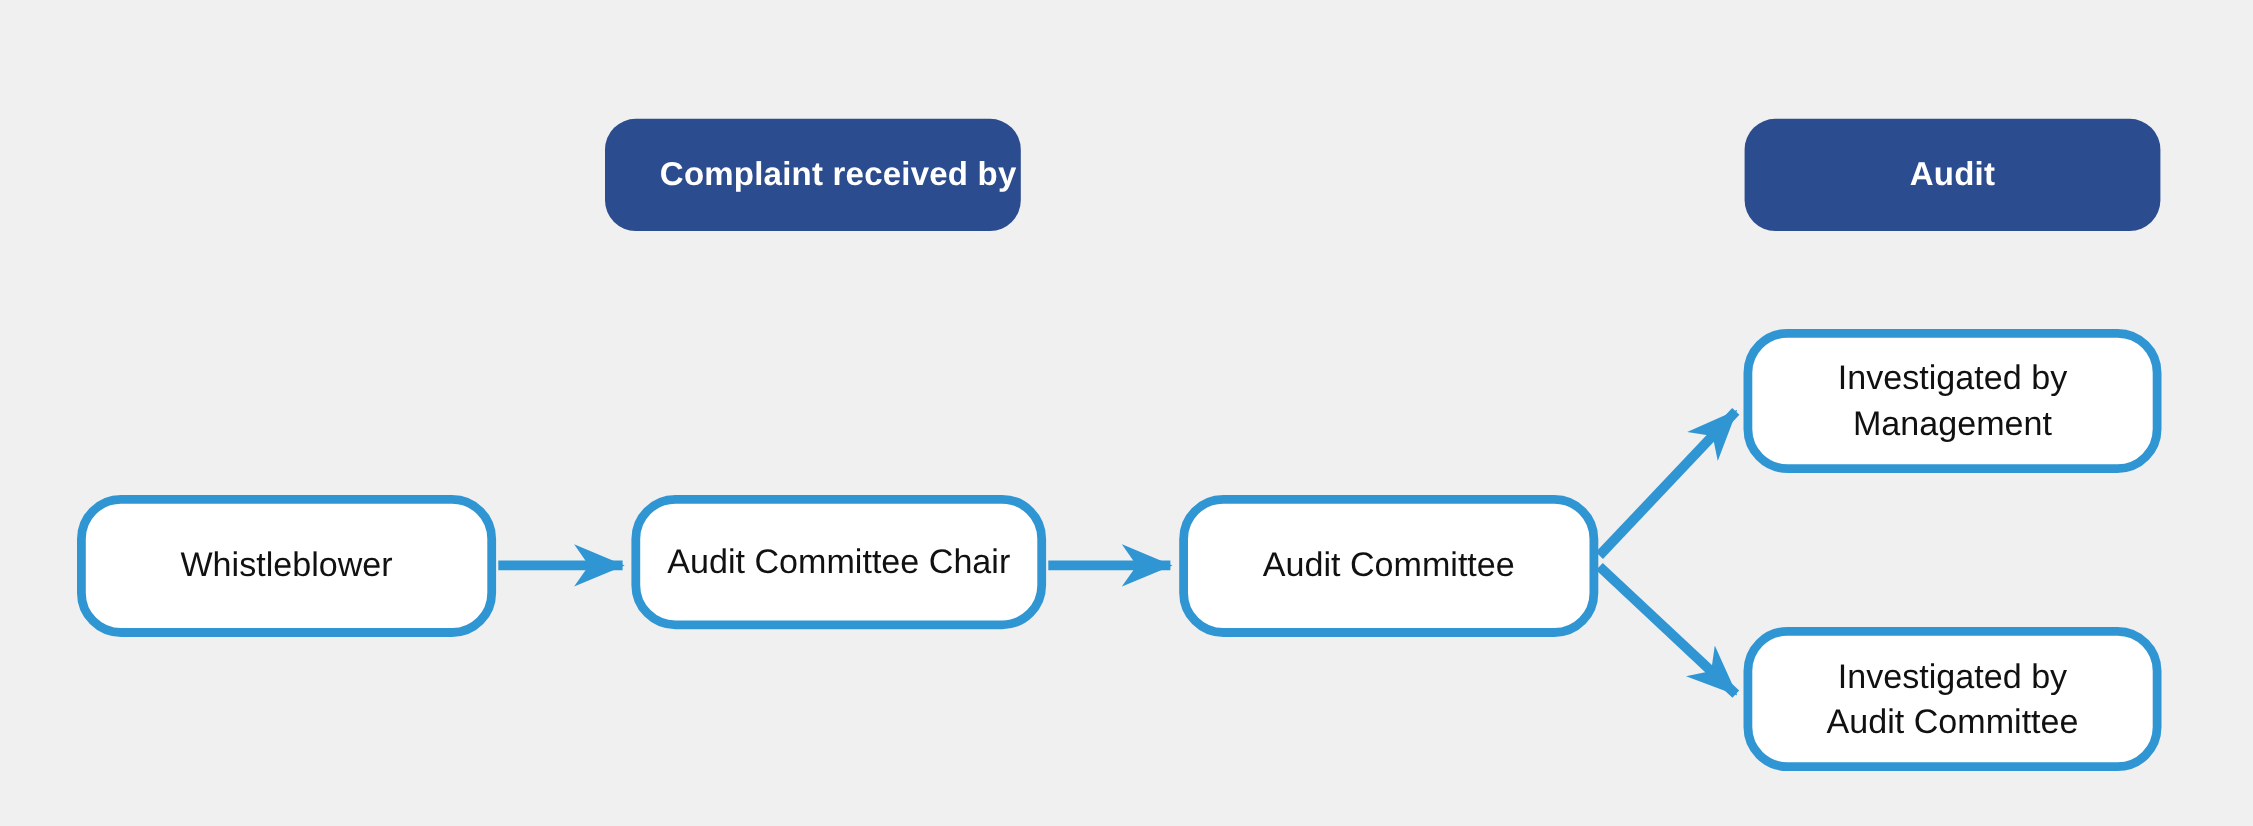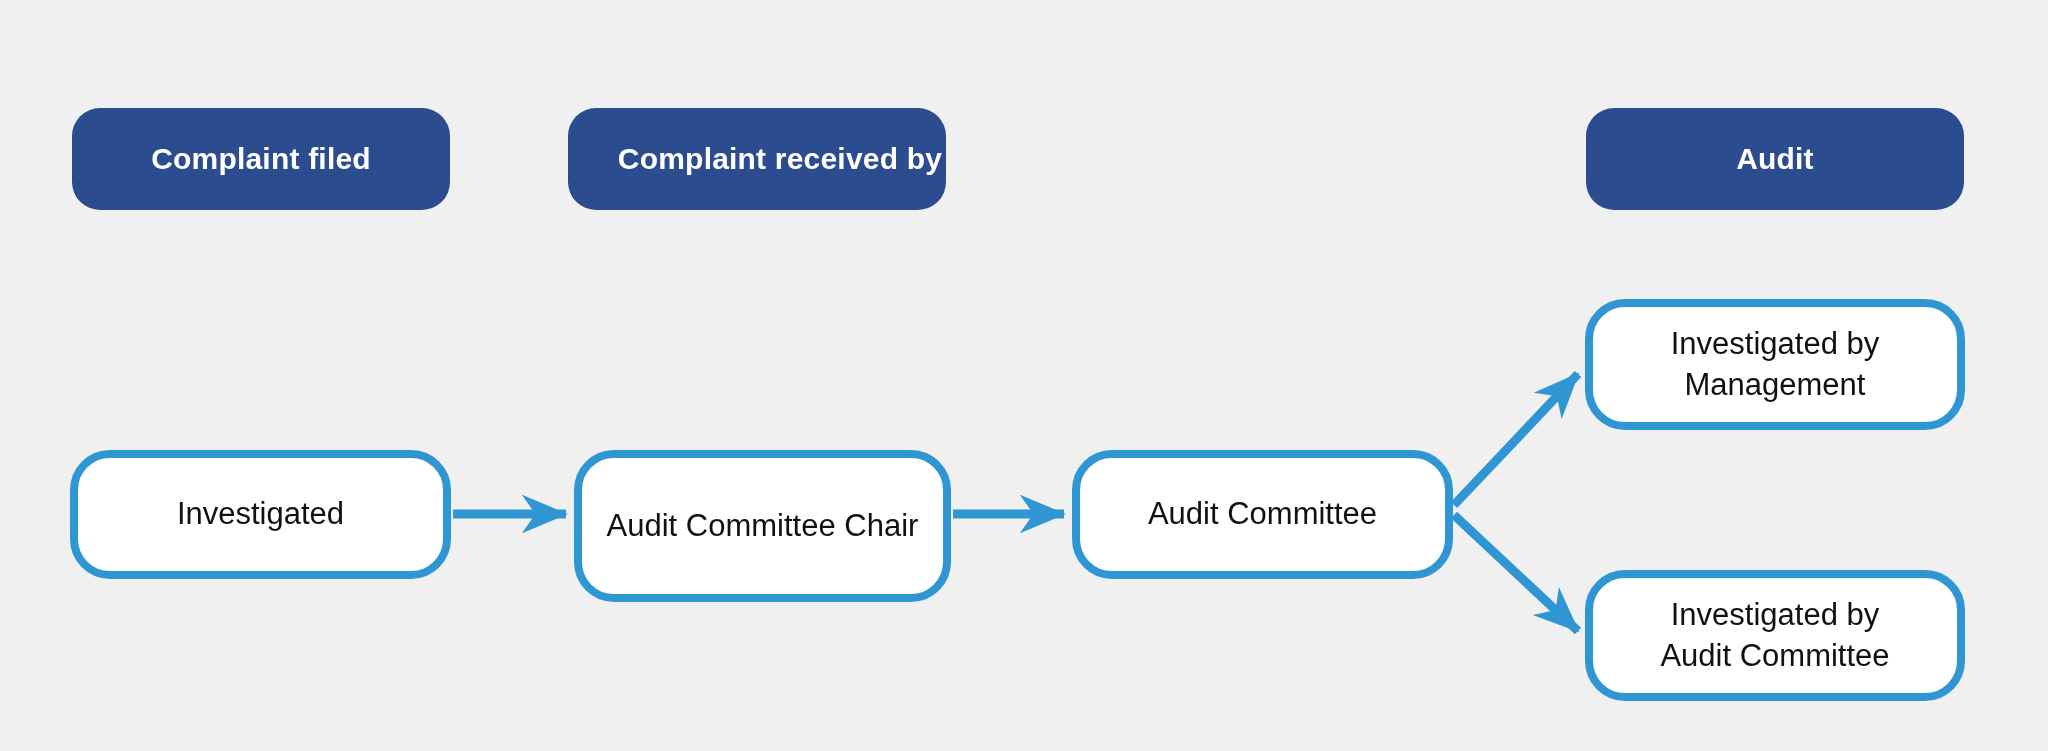--- a/index.html
+++ b/index.html
@@ -37,40 +37,40 @@
     color: var(--header-text, #ffffff);
     font-size: 30px;
     font-weight: bold;
     display: flex;
     align-items: center;
     justify-content: center;
     text-align: center;
     letter-spacing: 0.2px;
   }
   .pill-1 { left: 72px; }
-  .pill-2 { left: 568px; padding-left: 46px; }
+  .pill-2 { left: 550px; padding-left: 46px; }
   .pill-3 { left: 1072px; }
   .pill-4 { left: 1586px; }
 
   .node {
     position: absolute;
     background: var(--node-fill, #ffffff);
     border: 8px solid var(--node-border, #2f96d3);
     border-radius: 40px;
     color: var(--node-text, #111111);
     font-size: 31px;
     line-height: 1.32;
     display: flex;
     align-items: center;
     justify-content: center;
     text-align: center;
     white-space: pre-line;
   }
   .node-whistleblower          { left: 70px;   top: 450px; width: 381px; height: 129px; }
-  .node-audit-committee-chair  { left: 574px;  top: 450px; width: 377px; height: 152px; }
+  .node-audit-committee-chair  { left: 574px;  top: 450px; width: 377px; height: 122px; }
   .node-audit-committee        { left: 1072px; top: 450px; width: 381px; height: 129px; }
   .node-investigated-by-management      { left: 1585px; top: 299px; width: 380px; height: 131px; }
   .node-investigated-by-audit-committee { left: 1585px; top: 570px; width: 380px; height: 131px; }
 
   svg.arrows {
     position: absolute;
     inset: 0;
     width: 2048px;
     height: 751px;
     pointer-events: none;
@@ -80,37 +80,36 @@
     stroke-width: 9;
     fill: none;
   }
   .arrowhead-shape { fill: var(--arrow, #2f96d3); }
 </style>
 </head>
 <body>
 
 <div class="canvas">
 
-  <div class="pill pill-1">Complaint filed</div>
   <div class="pill pill-2">Complaint received by</div>
   <div class="pill pill-4">Audit</div>
 
   <svg class="arrows" viewBox="0 0 2048 751" xmlns="http://www.w3.org/2000/svg">
     <defs>
       <marker id="ah" viewBox="0 0 12 10" refX="11.5" refY="5" markerWidth="46" markerHeight="40" markerUnits="userSpaceOnUse" orient="auto">
         <path class="arrowhead-shape" d="M0,0 L12,5 L0,10 L3.5,5 Z"></path>
       </marker>
     </defs>
     <line class="edge" x1="453" y1="514" x2="566" y2="514" marker-end="url(#ah)"></line>
     <line class="edge" x1="953" y1="514" x2="1064" y2="514" marker-end="url(#ah)"></line>
     <line class="edge" x1="1454" y1="505" x2="1578" y2="374" marker-end="url(#ah)"></line>
     <line class="edge" x1="1454" y1="515" x2="1578" y2="631" marker-end="url(#ah)"></line>
   </svg>
 
-  <div class="node node-whistleblower">Investigated</div>
+  <div class="node node-whistleblower">Whistleblower</div>
   <div class="node node-audit-committee-chair">Audit Committee Chair</div>
   <div class="node node-audit-committee">Audit Committee</div>
   <div class="node node-investigated-by-management">Investigated by
 Management</div>
   <div class="node node-investigated-by-audit-committee">Investigated by
 Audit Committee</div>
 
 </div>
 
 </body></html>

